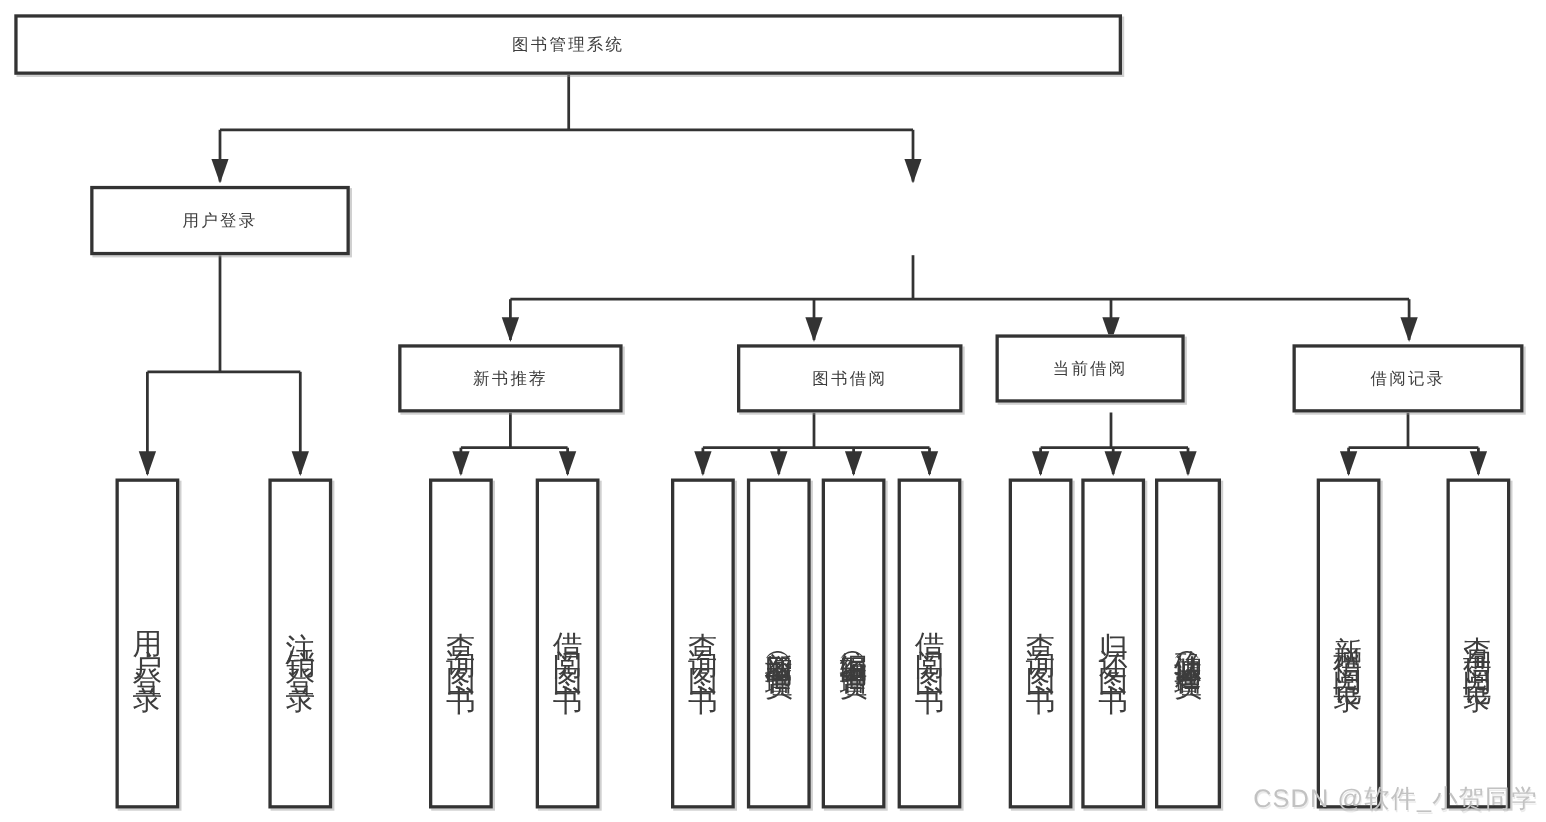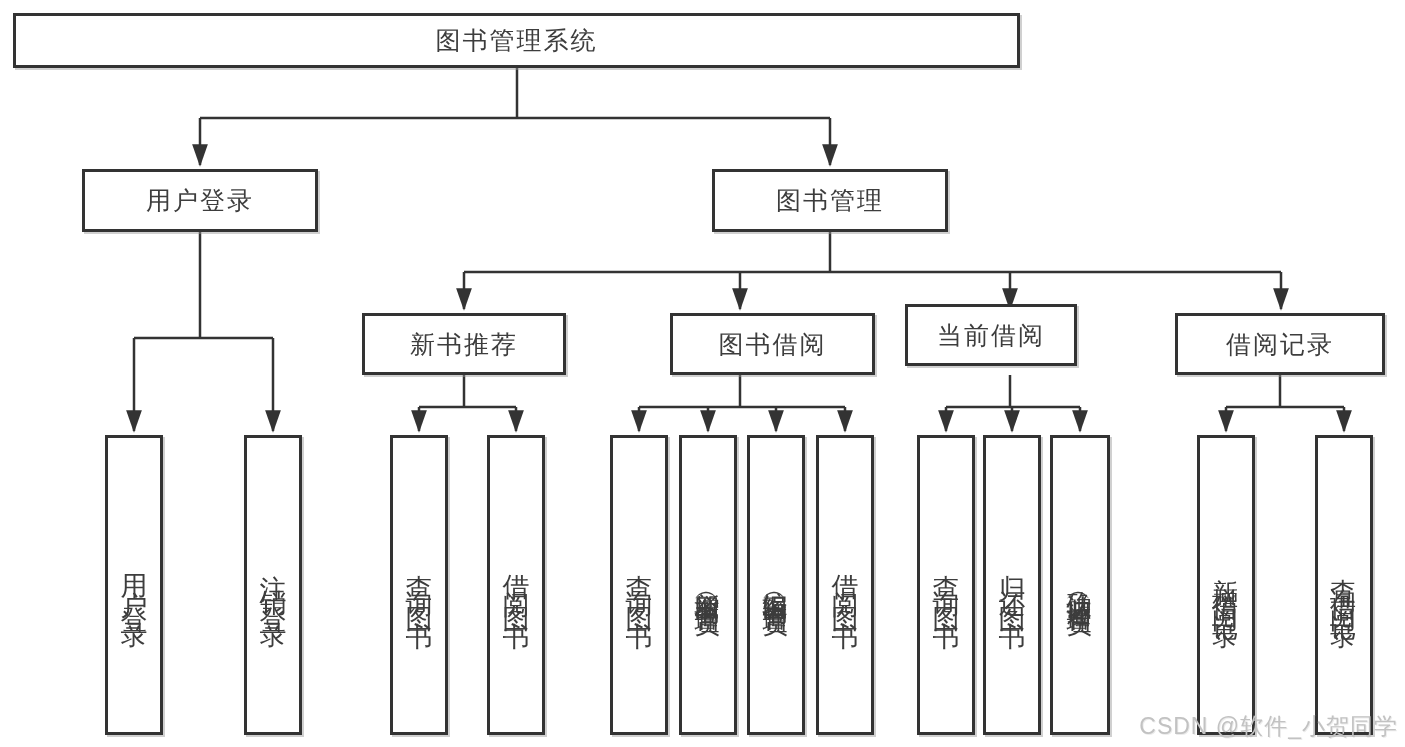--- a/index.html
+++ b/index.html
@@ -23,21 +23,21 @@
     height: 747px;
   }
   .hbox {
     position: absolute;
     box-sizing: border-box;
     border: 3px solid #333333;
     background: #ffffff;
     display: flex;
     align-items: center;
     justify-content: center;
-    font-size: 25px;
+    font-size: 15px;
     letter-spacing: 2px;
     color: #3d3d3d;
     box-shadow: 2px 2px 0 rgba(150,150,150,0.45);
   }
   .vbox {
     position: absolute;
     box-sizing: border-box;
     top: 435px;
     width: 58px;
     height: 300px;
@@ -145,21 +145,20 @@
       <path d="M1280,375 L1280,407"></path>
       <path d="M1226,407 L1344,407"></path>
       <path d="M1226,407 L1226,431" marker-end="url(#arw)"></path>
       <path d="M1344,407 L1344,431" marker-end="url(#arw)"></path>
     </g>
   </svg>
 
   <div class="hbox n-root">图书管理系统</div>
 
   <div class="hbox n-login">用户登录</div>
-  <div class="hbox n-mgmt">图书管理</div>
 
   <div class="hbox n-recommend">新书推荐</div>
   <div class="hbox n-borrow">图书借阅</div>
   <div class="hbox n-current">当前借阅</div>
   <div class="hbox n-records">借阅记录</div>
 
   <div class="vbox l-a1">用户登录</div>
   <div class="vbox l-a2">注销登录</div>
 
   <div class="vbox l-b1">查询图书</div>

